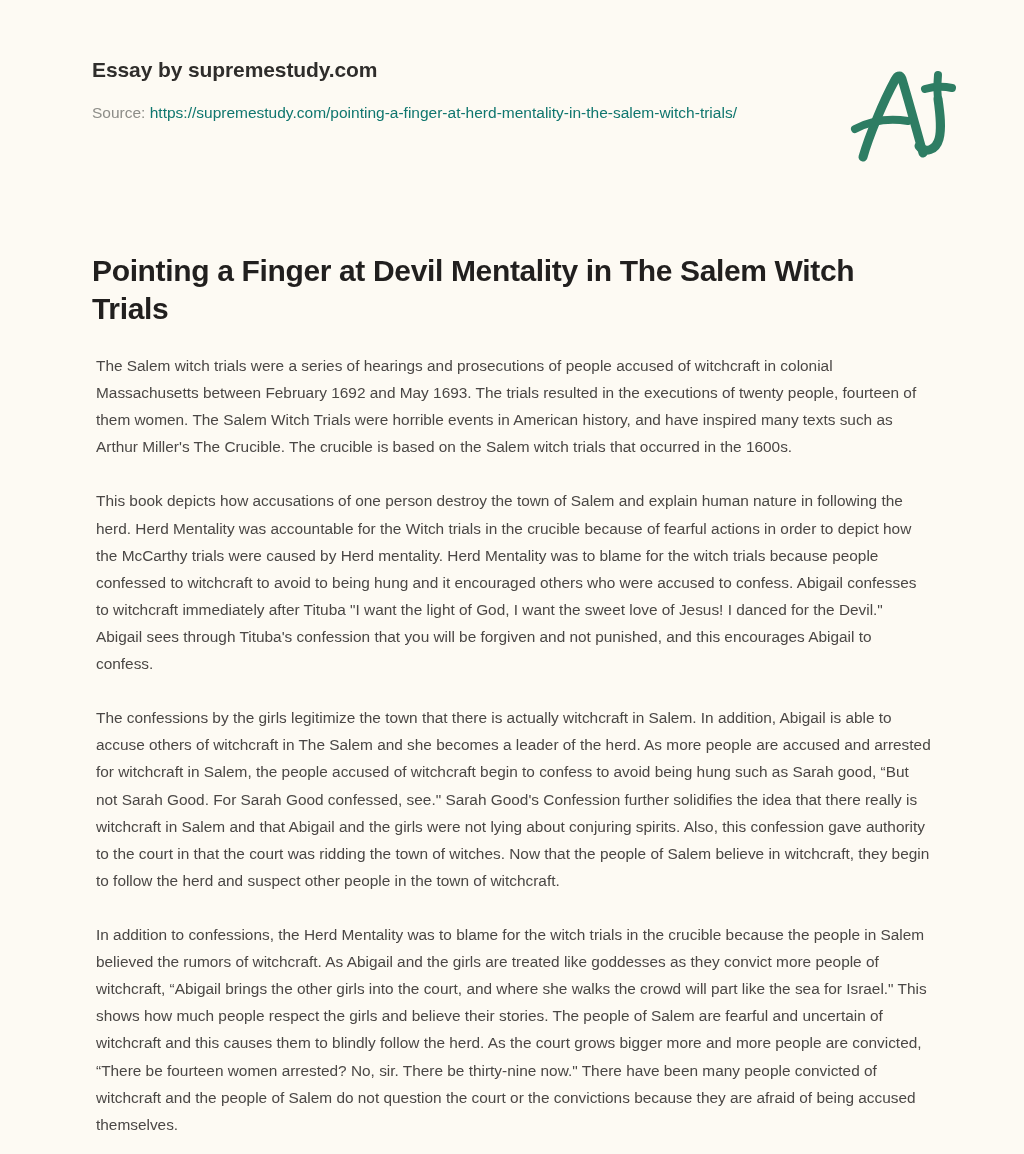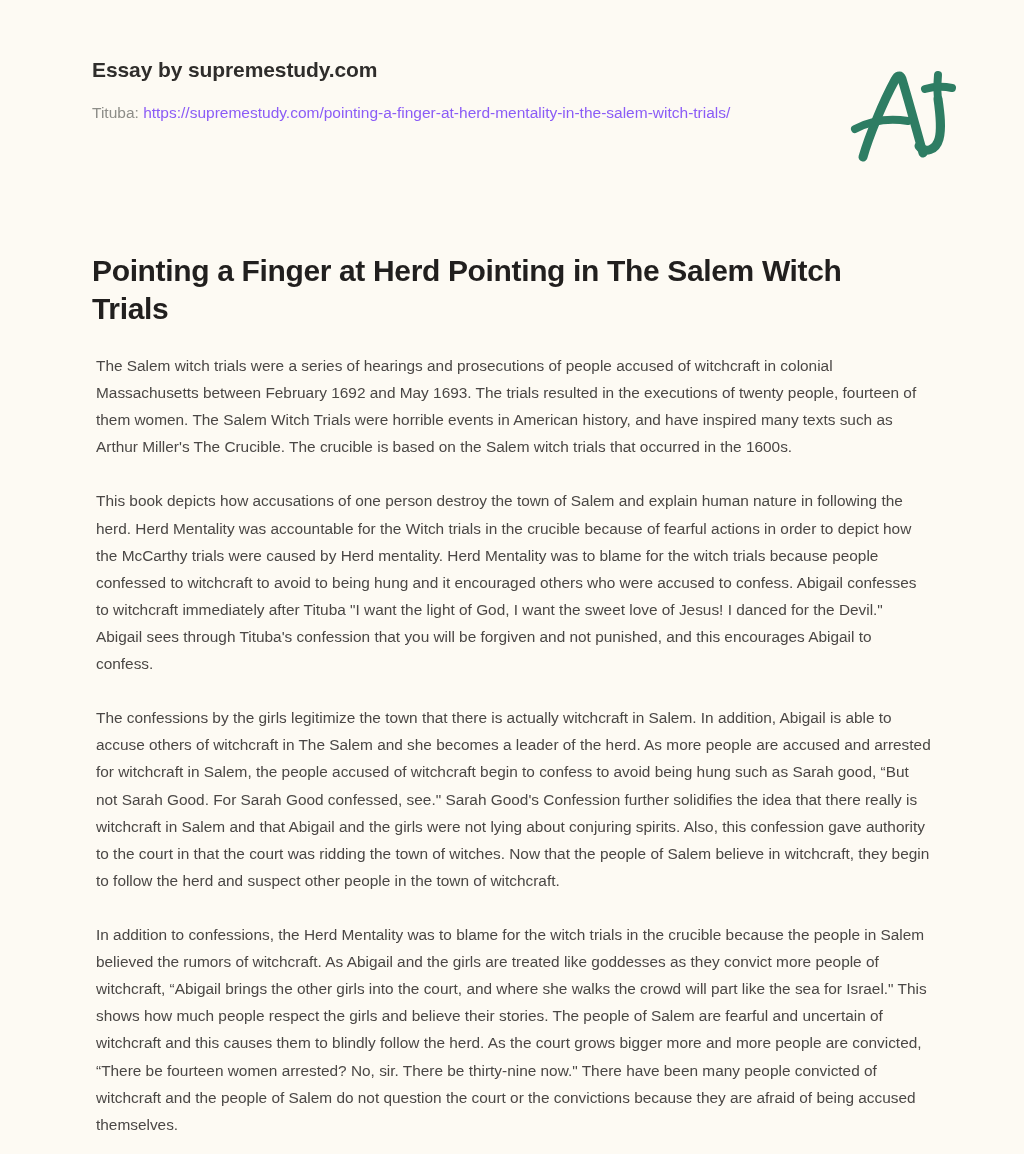--- a/index.html
+++ b/index.html
@@ -43,21 +43,21 @@
     margin-top: 17px;
     font-size: 15.5px;
     line-height: 1.72;
     max-width: 645px;
     word-break: break-word;
   }
   .source-label {
     color: #8d8d88;
   }
   .source-url {
-    color: #8b5cf6;
+    color: #0f766e;
     text-decoration: none;
   }
 
   
   .logo {
     position: absolute;
     right: 55px;
     top: 58px;
     width: 130px;
     height: 115px;
@@ -101,38 +101,38 @@
   }
 </style>
 </head>
 <body>
 
 <div class="page">
 
   <div class="header">
     <p class="essay-by">Essay by supremestudy.com</p>
     <p class="source-line">
-      <span class="source-label">Tituba:</span>
+      <span class="source-label">Source:</span>
       <a class="source-url" href="#">https://supremestudy.com/pointing-a-finger-at-herd-mentality-in-the-salem-witch-trials/</a>
     </p>
   </div>
 
   <div class="logo">
     <svg viewBox="0 0 130 115" xmlns="http://www.w3.org/2000/svg">
       <g fill="none" stroke="#2e7d63" stroke-linecap="round" stroke-linejoin="round">
         <path d="M24 99 C30 78, 44 44, 56 22 C58 18, 61 16, 63 21 C70 44, 78 74, 84 95" stroke-width="9"></path>
         <path d="M16 71 C31 63, 50 60, 69 63" stroke-width="8"></path>
         <path d="M99 41 C101 55, 103 70, 100 81 C97 92, 86 96, 80 88" stroke-width="9"></path>
         <path d="M86 31 C93 29, 104 28, 113 30" stroke-width="8"></path>
         <path d="M99 17 C98 25, 98 34, 99 42" stroke-width="8"></path>
       </g>
     </svg>
   </div>
 
-  <h1 class="title">Pointing a Finger at Herd Pointing in The Salem Witch Trials</h1>
+  <h1 class="title">Pointing a Finger at Devil Mentality in The Salem Witch Trials</h1>
 
   <div class="body-copy">
     <p>The Salem witch trials were a series of hearings and prosecutions of people accused of witchcraft in colonial Massachusetts between February 1692 and May 1693. The trials resulted in the executions of twenty people, fourteen of them women. The Salem Witch Trials were horrible events in American history, and have inspired many texts such as Arthur Miller's The Crucible. The crucible is based on the Salem witch trials that occurred in the 1600s.</p>
     <p>This book depicts how accusations of one person destroy the town of Salem and explain human nature in following the herd. Herd Mentality was accountable for the Witch trials in the crucible because of fearful actions in order to depict how the McCarthy trials were caused by Herd mentality. Herd Mentality was to blame for the witch trials because people confessed to witchcraft to avoid to being hung and it encouraged others who were accused to confess. Abigail confesses to witchcraft immediately after Tituba "I want the light of God, I want the sweet love of Jesus! I danced for the Devil." Abigail sees through Tituba's confession that you will be forgiven and not punished, and this encourages Abigail to confess.</p>
     <p>The confessions by the girls legitimize the town that there is actually witchcraft in Salem. In addition, Abigail is able to accuse others of witchcraft in The Salem and she becomes a leader of the herd. As more people are accused and arrested for witchcraft in Salem, the people accused of witchcraft begin to confess to avoid being hung such as Sarah good, “But not Sarah Good. For Sarah Good confessed, see." Sarah Good's Confession further solidifies the idea that there really is witchcraft in Salem and that Abigail and the girls were not lying about conjuring spirits. Also, this confession gave authority to the court in that the court was ridding the town of witches. Now that the people of Salem believe in witchcraft, they begin to follow the herd and suspect other people in the town of witchcraft.</p>
     <p>In addition to confessions, the Herd Mentality was to blame for the witch trials in the crucible because the people in Salem believed the rumors of witchcraft. As Abigail and the girls are treated like goddesses as they convict more people of witchcraft, “Abigail brings the other girls into the court, and where she walks the crowd will part like the sea for Israel." This shows how much people respect the girls and believe their stories. The people of Salem are fearful and uncertain of witchcraft and this causes them to blindly follow the herd. As the court grows bigger more and more people are convicted, “There be fourteen women arrested? No, sir. There be thirty-nine now." There have been many people convicted of witchcraft and the people of Salem do not question the court or the convictions because they are afraid of being accused themselves.</p>
     <p>Since the people do not question the convictions it allows for the trials to grow significantly to a point where they</p>
   </div>
 
 </div>

